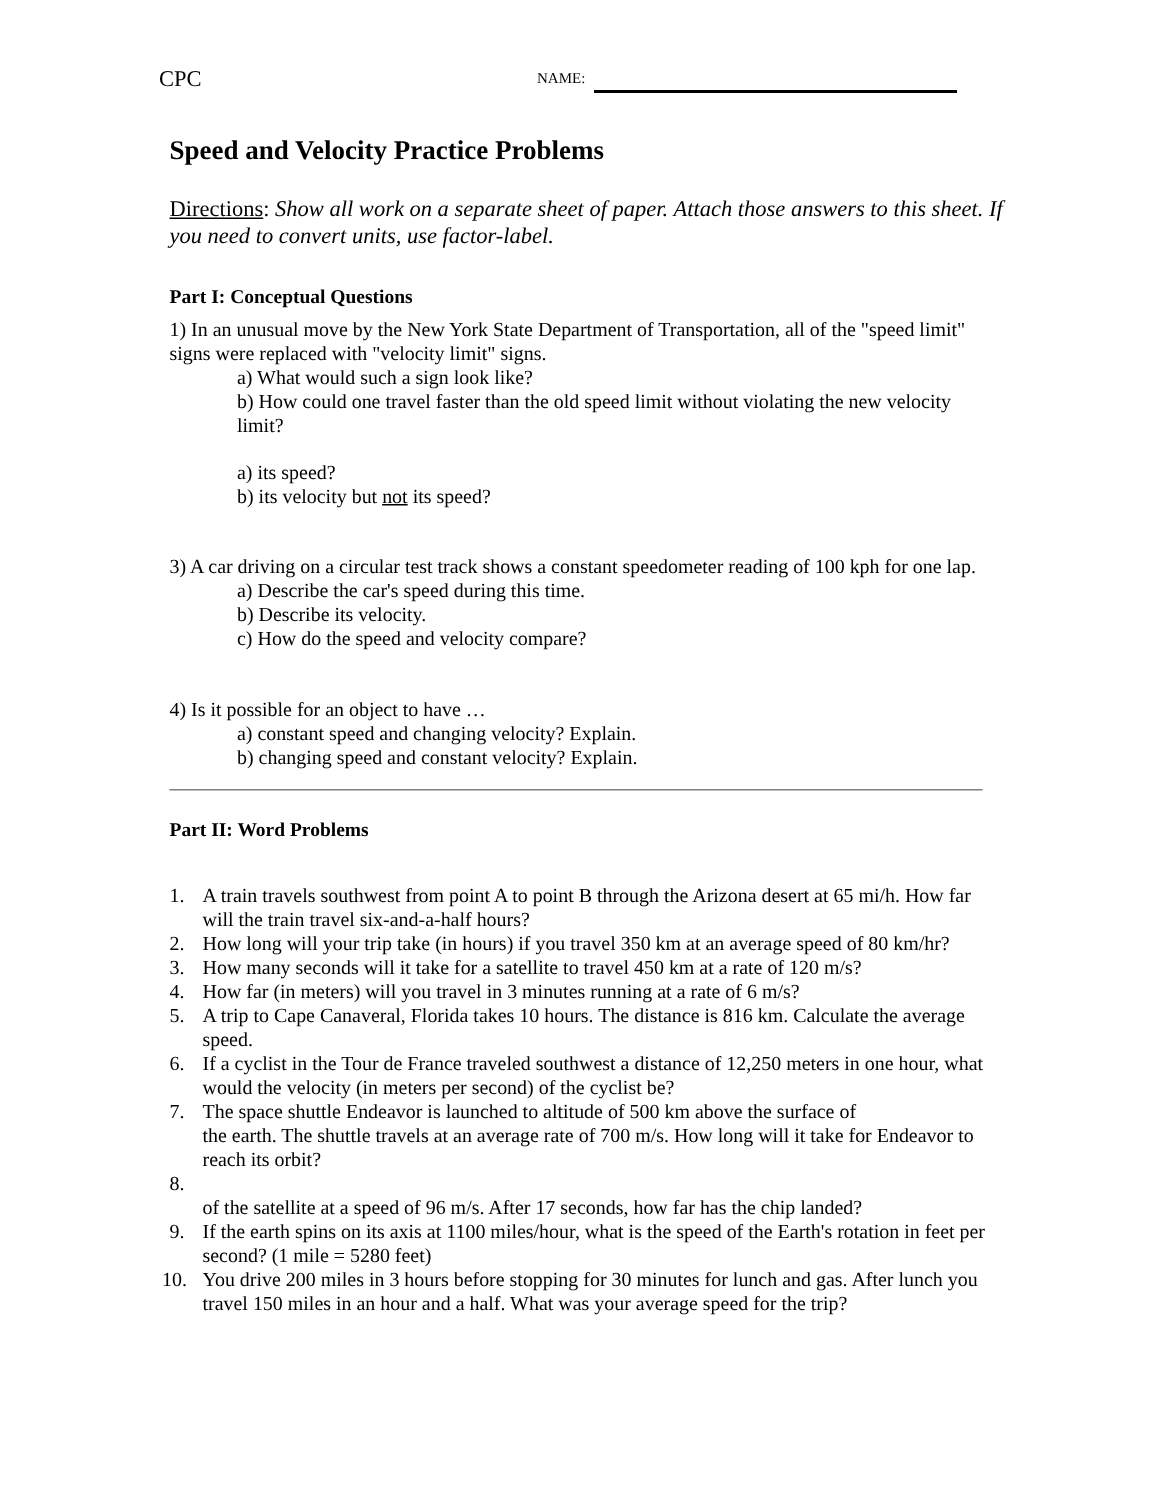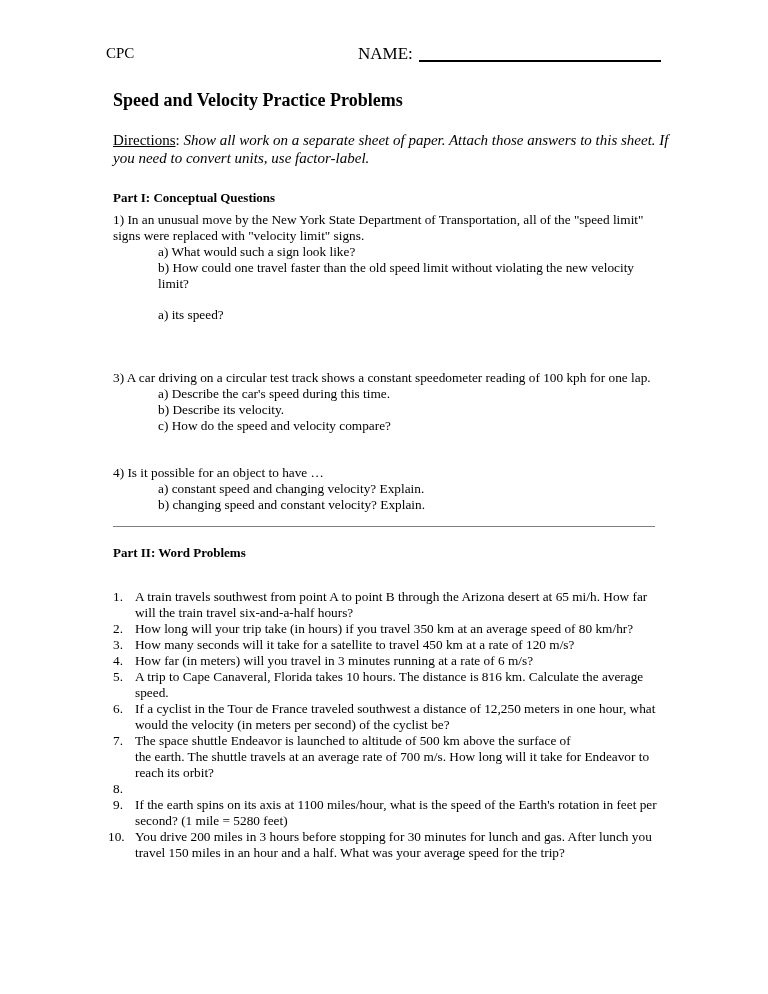--- a/index.html
+++ b/index.html
@@ -1,20 +1,20 @@
 <!DOCTYPE html>
 <html><head>
 <meta charset="utf-8">
 <style>
   html, body { margin:0; padding:0; background:#ffffff; }
   body { width:768px; height:994px; position:relative; overflow:hidden;
          font-family:"Liberation Serif", serif; color:#000; font-size:13.3px; line-height:16px; }
   .abs { position:absolute; }
   .hdr-cpc { left:106px; top:45px; font-size:15px; }
-  .hdr-name { left:358px; top:45px; font-size:17px; display:flex; align-items:flex-end; }
+  .hdr-name { left:358px; top:45px; font-size:10px; display:flex; }
   .name-line { display:inline-block; width:242px; border-bottom:2px solid #000; margin-left:6px; height:15px; }
   .title { left:113px; top:92px; font-size:18px; font-weight:bold; }
   .directions { left:113px; top:131px; width:560px; font-size:15px; line-height:18px; }
   .directions .lbl { text-decoration:underline; }
   .directions .txt { font-style:italic; }
   .part { font-weight:bold; font-size:13px; }
   .q { position:absolute; left:113px; width:545px; }
   .sub { padding-left:45px; }
   .rule { left:113px; top:526px; width:542px; border-top:1px solid #808080; }
   ol.wp { position:absolute; left:113px; top:589px; width:545px; margin:0; padding:0; list-style:none; }
@@ -39,20 +39,21 @@
 <div class="abs part" style="left:113px; top:180px;margin-top:10px;">Part I: Conceptual Questions</div>
 
 <div class="q" style="top:212px;">
   <div>1) In an unusual move by the New York State Department of Transportation, all of the "speed limit" signs were replaced with "velocity limit" signs.</div>
   <div class="sub">a) What would such a sign look like?</div>
   <div class="sub">b) How could one travel faster than the old speed limit without violating the new velocity limit?</div>
 </div>
 
 <div class="q" style="top:307px;">
   <div class="sub">a) its speed?</div>
+  <div class="sub"><span>b) its velocity but </span><u>not</u><span> its speed?</span></div>
 </div>
 
 <div class="q" style="top:370px;">
   <div>3) A car driving on a circular test track shows a constant speedometer reading of 100 kph for one lap.</div>
   <div class="sub">a) Describe the car's speed during this time.</div>
   <div class="sub">b) Describe its velocity.</div>
   <div class="sub">c) How do the speed and velocity compare?</div>
 </div>
 
 <div class="q" style="top:465px;">
@@ -66,16 +67,16 @@
 <div class="abs part" style="left:113px; top:545px;">Part II: Word Problems</div>
 
 <ol class="wp">
   <li><span class="num">1.</span><span>A train travels southwest from point A to point B through the Arizona desert at 65 mi/h. How far will the train travel six-and-a-half hours?</span></li>
   <li><span class="num">2.</span><span>How long will your trip take (in hours) if you travel 350 km at an average speed of 80 km/hr?</span></li>
   <li><span class="num">3.</span><span>How many seconds will it take for a satellite to travel 450 km at a rate of 120 m/s?</span></li>
   <li><span class="num">4.</span><span>How far (in meters) will you travel in 3 minutes running at a rate of 6 m/s?</span></li>
   <li><span class="num">5.</span><span>A trip to Cape Canaveral, Florida takes 10 hours. The distance is 816 km. Calculate the average speed.</span></li>
   <li><span class="num">6.</span><span>If a cyclist in the Tour de France traveled southwest a distance of 12,250 meters in one hour, what would the velocity (in meters per second) of the cyclist be?</span></li>
   <li><span class="num">7.</span><span>The space shuttle Endeavor is launched to altitude of 500 km above the surface of</span><br><span>the earth. The shuttle travels at an average rate of 700 m/s. How long will it take for Endeavor to reach its orbit?</span></li>
-  <li><span class="num">8.</span><br></li>
+  <li><span class="num">8.</span><br><span>of the satellite at a speed of 96 m/s. After 17 seconds, how far has the chip landed?</span></li>
   <li><span class="num">9.</span><span>If the earth spins on its axis at 1100 miles/hour, what is the speed of the Earth's rotation in feet per second? (1 mile = 5280 feet)</span></li>
   <li><span class="num two">10.</span><span>You drive 200 miles in 3 hours before stopping for 30 minutes for lunch and gas. After lunch you travel 150 miles in an hour and a half. What was your average speed for the trip?</span></li>
 </ol>
 
 </body></html>

